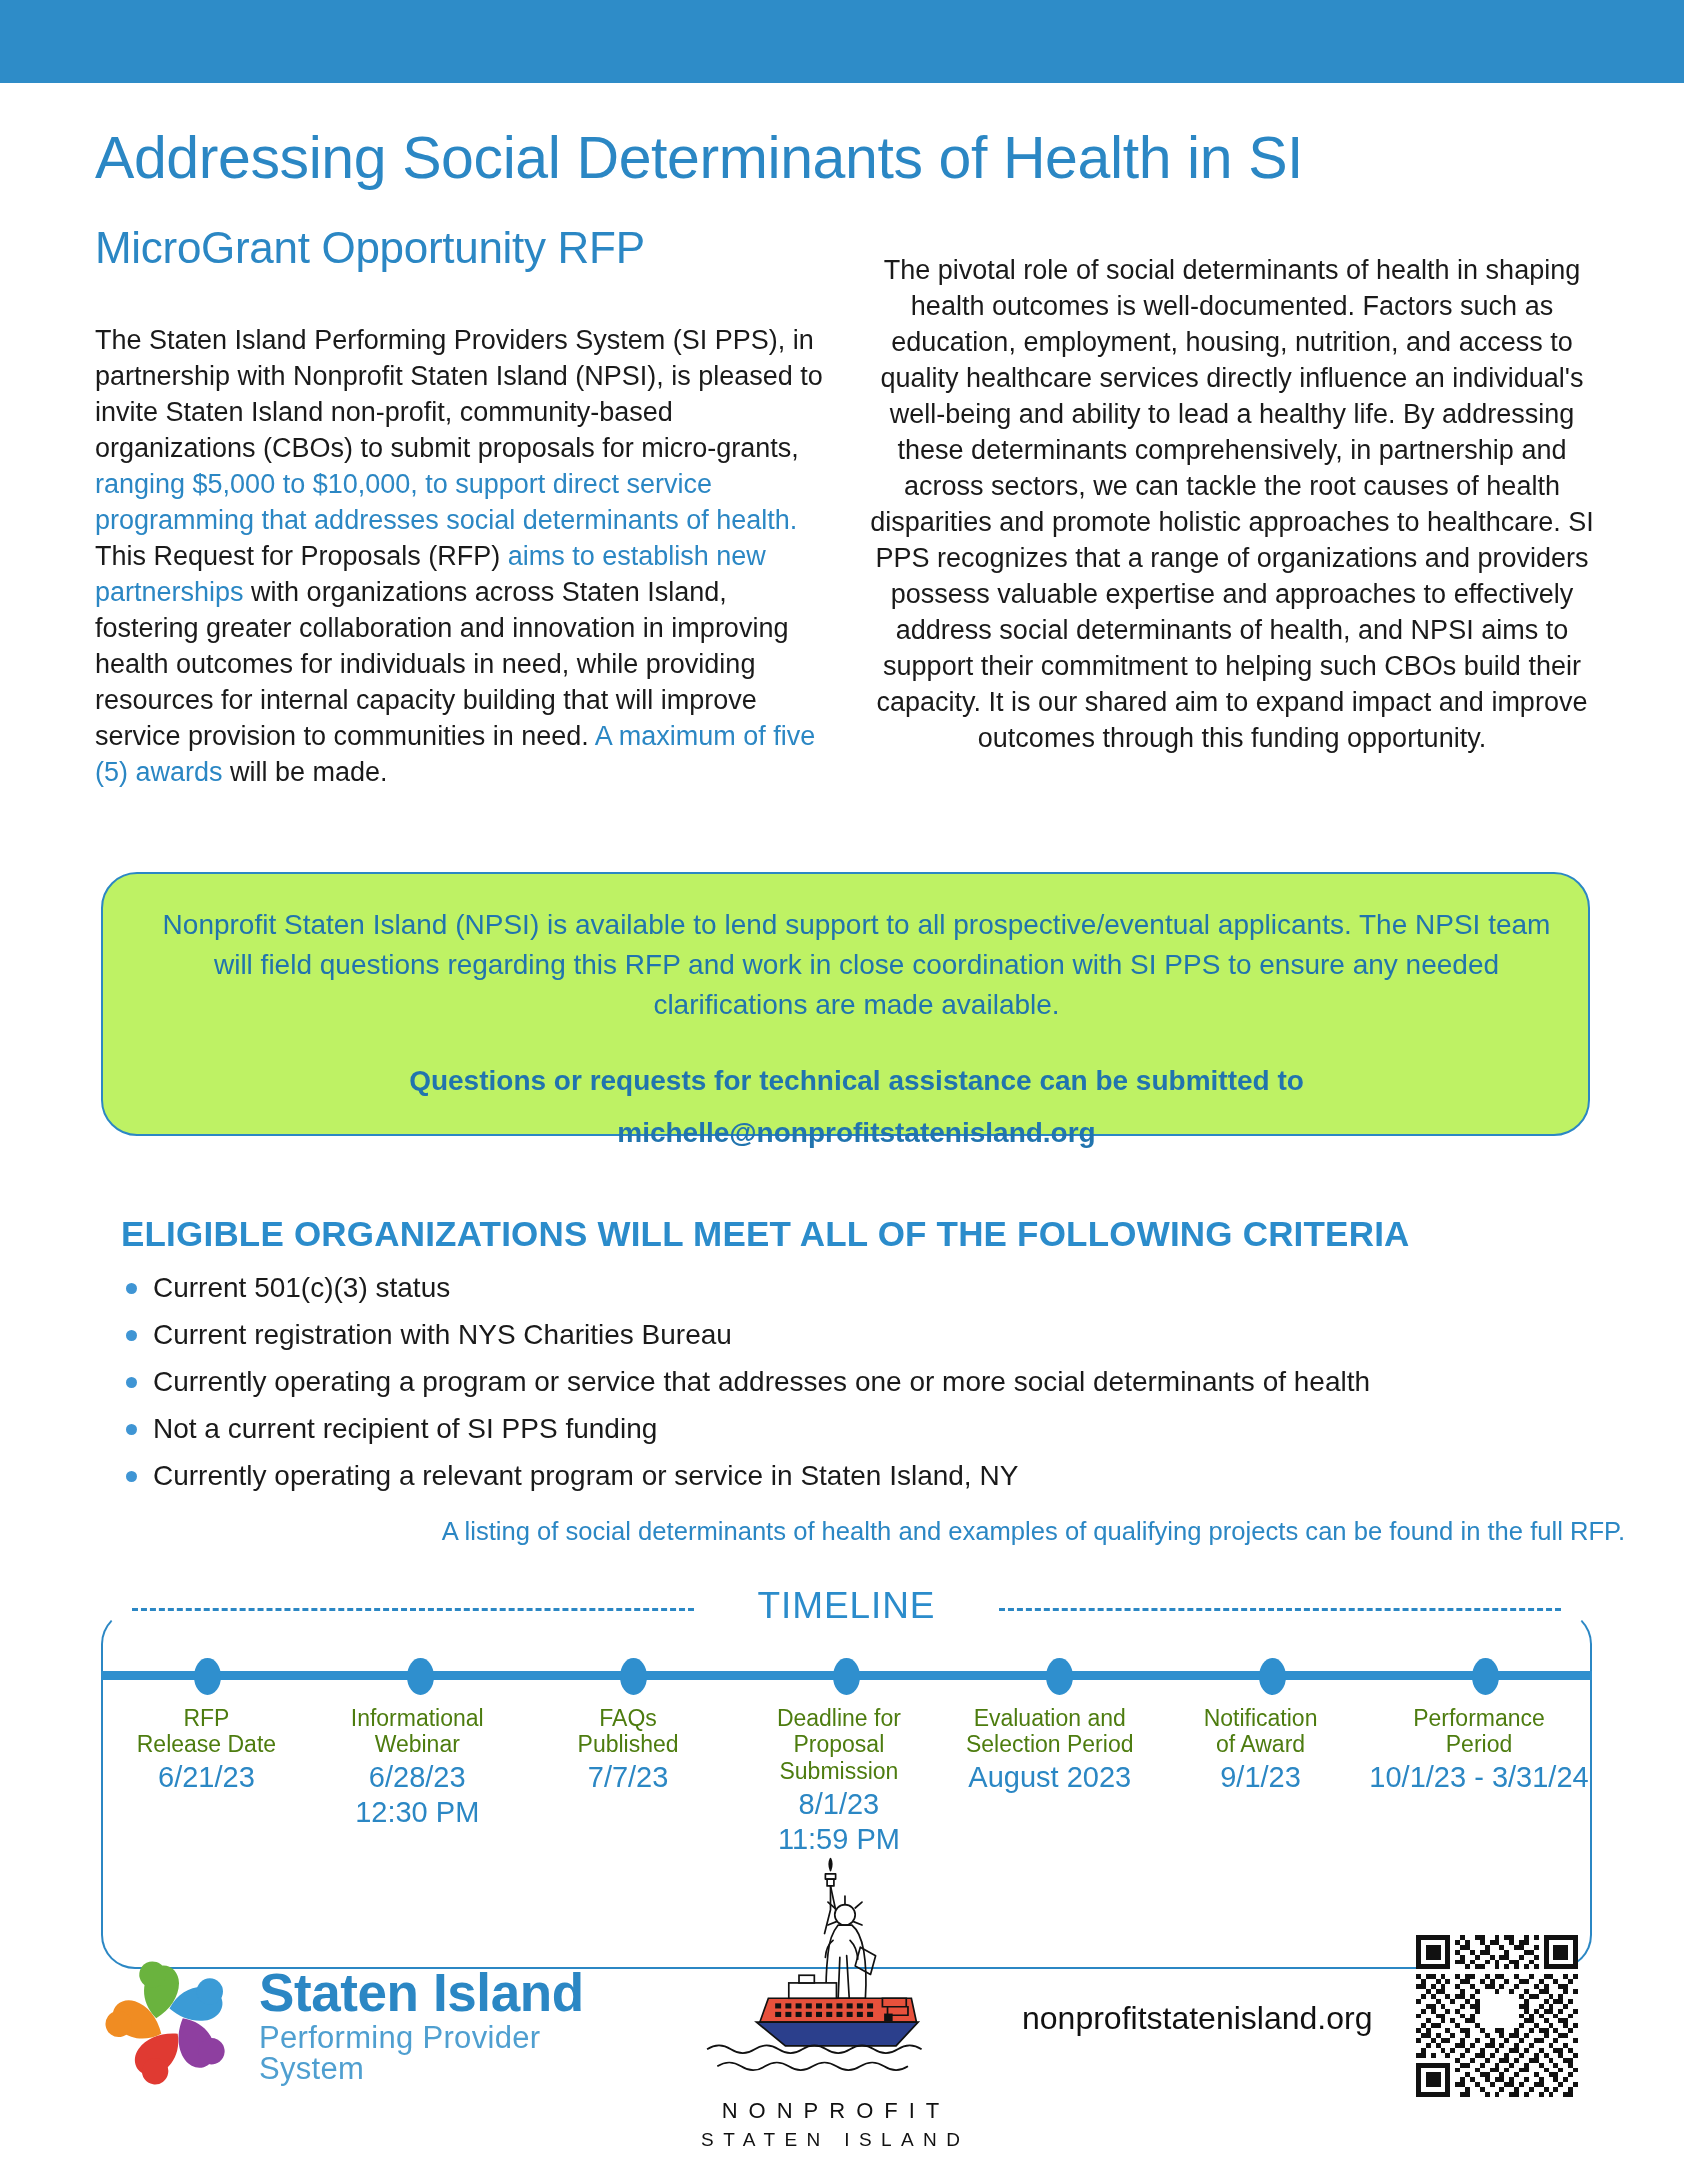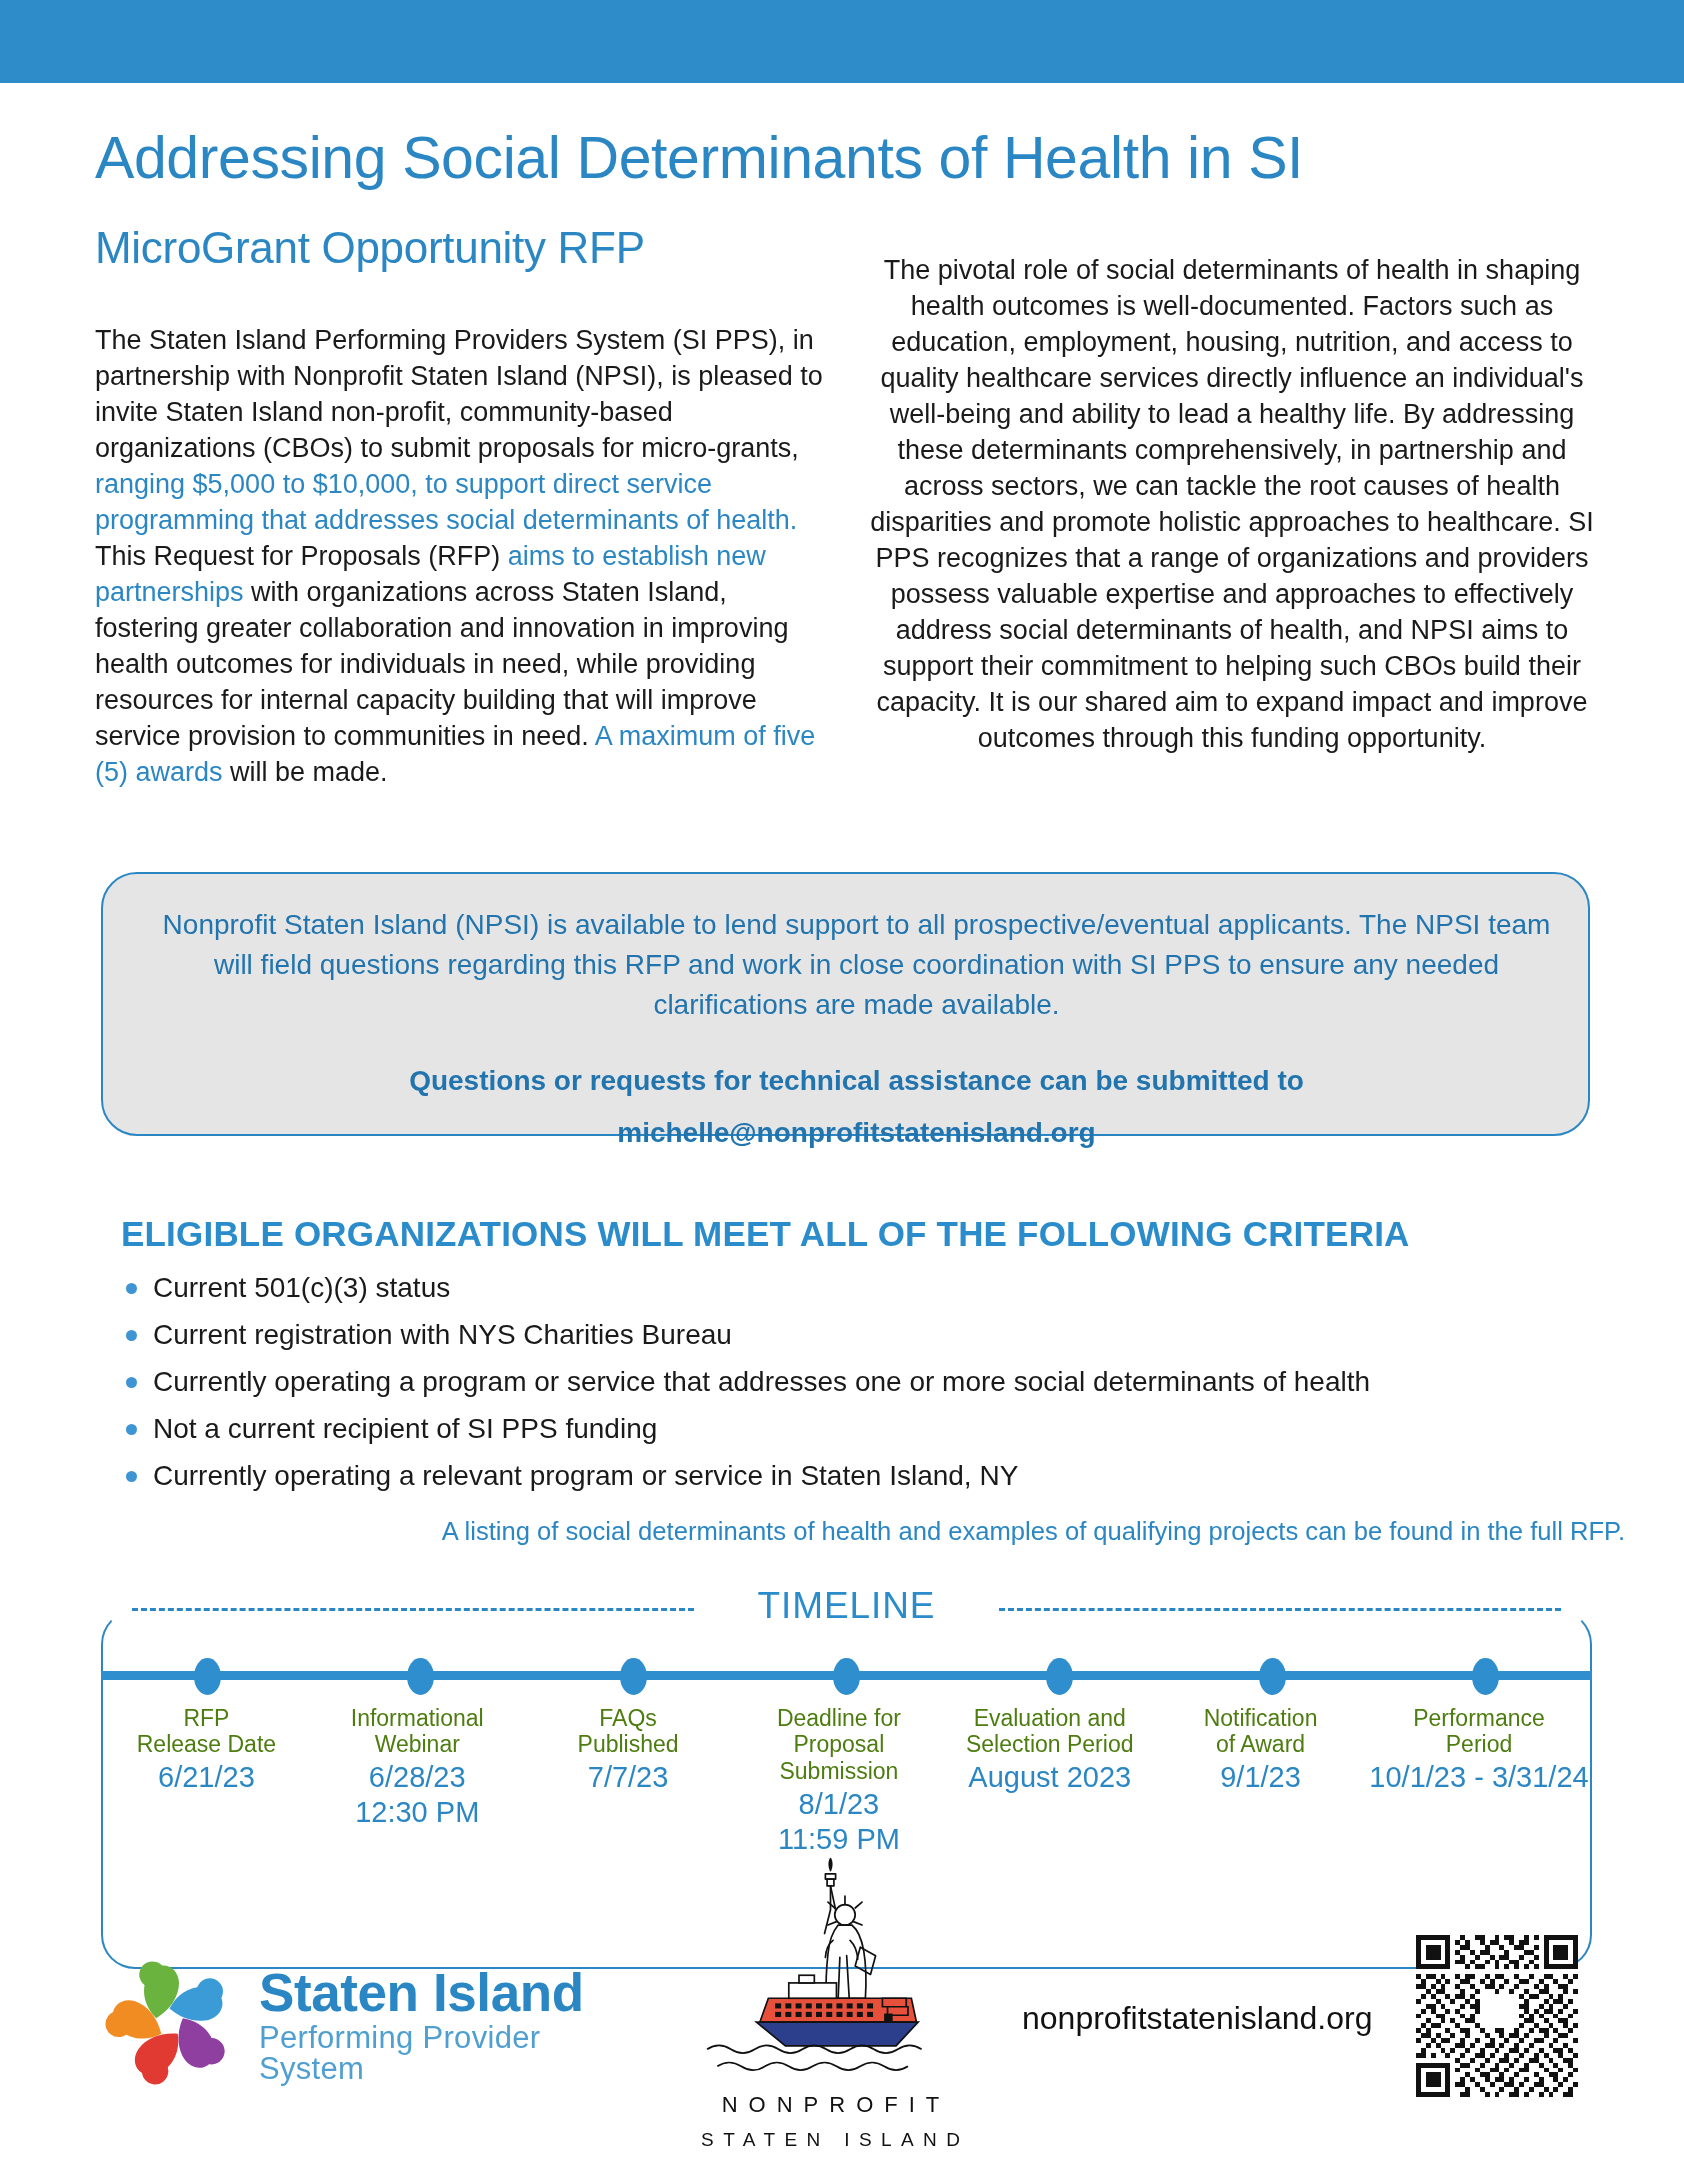--- a/index.html
+++ b/index.html
@@ -36,21 +36,21 @@
     color: #1a1a1a; text-align: left;
   }
   .col-left  { left: 95px;  top: 322px; width: 741px; }
   .col-right { left: 857px; top: 252px; width: 750px; text-align: center; }
   .hl { color: #2b87c4; }
 
   
   .callout {
     position: absolute; left: 101px; top: 872px;
     width: 1489px; height: 264px;
-    background: #e5e5e5; border: 2.6px solid #2b87c4; border-radius: 36px;
+    background: #bef264; border: 2.6px solid #2b87c4; border-radius: 36px;
     padding: 31px 24px 0 46px;
   }
   .callout p {
     color: #2174ae; font-size: 28px; line-height: 40px;
     text-align: center;
   }
   .callout .c-bold { font-weight: bold; margin-top: 34px; line-height: 44px; }
 
   
   .elig-head {
@@ -131,21 +131,21 @@
     letter-spacing: -0.4px;
   }
   .sipps-tag {
     font-size: 31px; line-height: 31px; color: #4f9fd0; letter-spacing: 0.3px;
   }
 
   .npsi-logo { position: absolute; left: 656px; top: 1855px; width: 349px; height: 315px; }
   .npsi-art { position: absolute; left: 0; top: 0; width: 349px; height: 232px; }
   .npsi-w1 {
     position: absolute; left: 50%; transform: translateX(-50%);
-    top: 237px; font-size: 22px; letter-spacing: 11px; color: #111;
+    top: 243px; font-size: 22px; letter-spacing: 11px; color: #111;
     white-space: nowrap; text-indent: 11px;
   }
   .npsi-w2 {
     position: absolute; left: 50%; transform: translateX(-50%);
     top: 274px; font-size: 19px; letter-spacing: 9.4px; color: #111;
     white-space: nowrap; text-indent: 9.4px;
   }
 
   .site-url {
     position: absolute; left: 1022px; top: 2000px;

